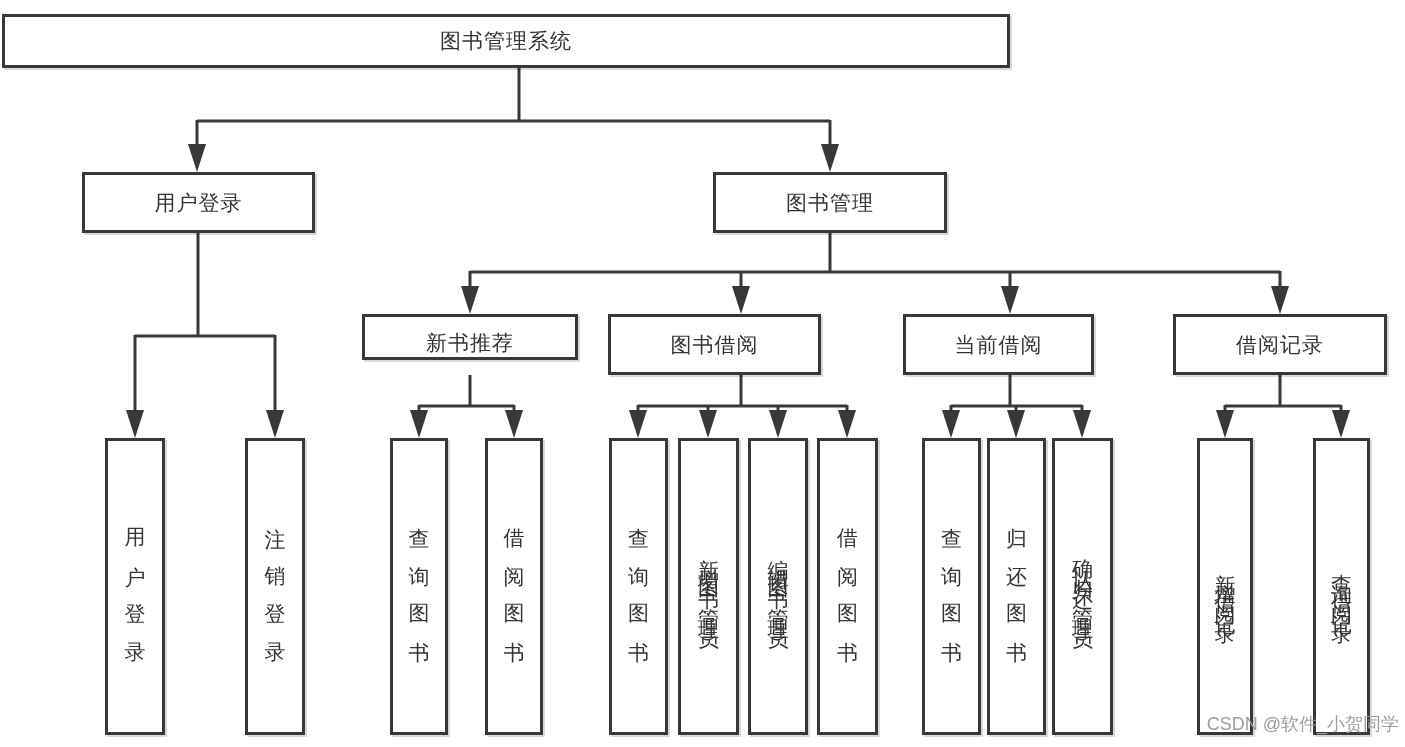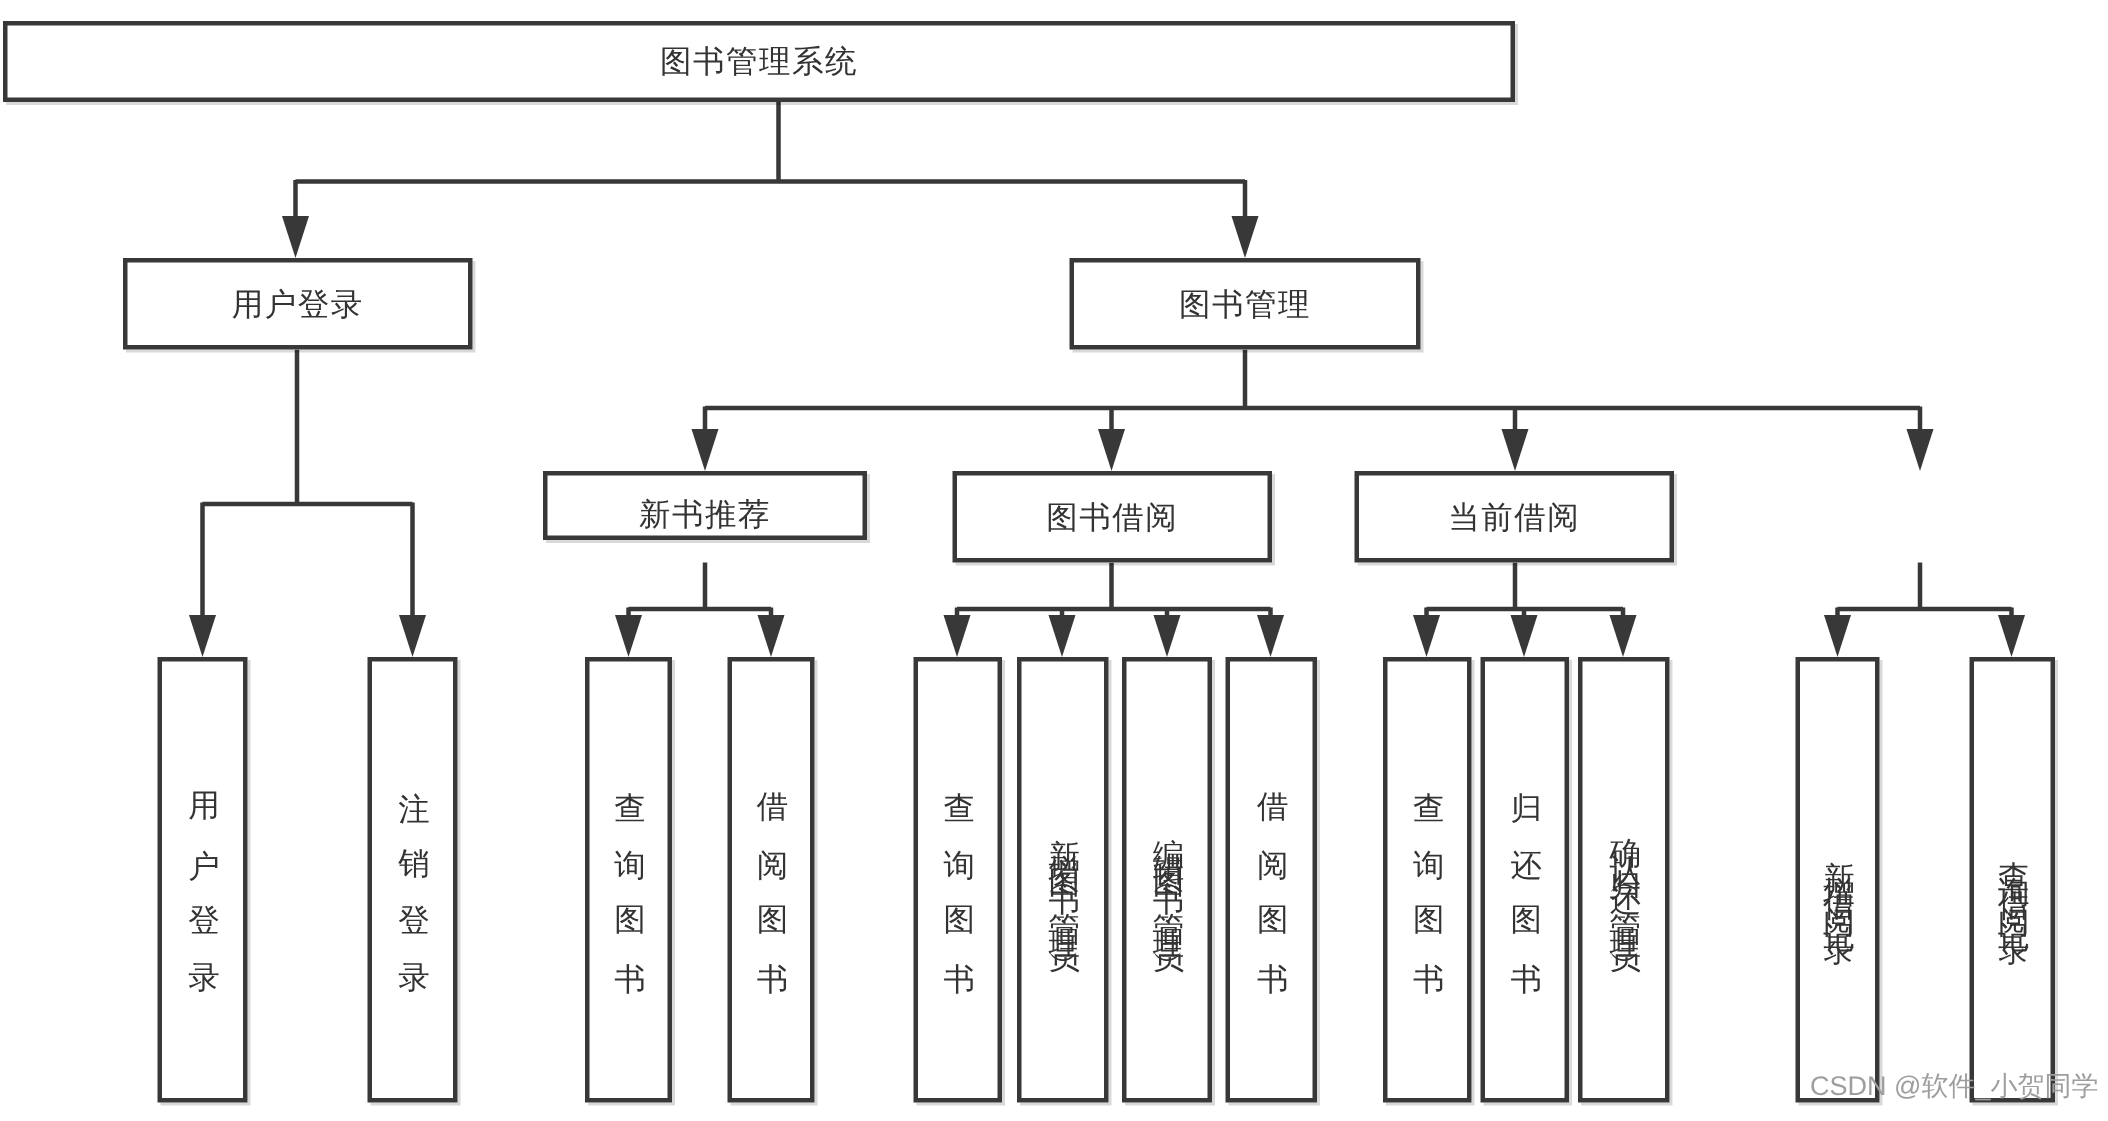--- a/index.html
+++ b/index.html
@@ -43,22 +43,22 @@
     text-orientation: mixed;
     letter-spacing: 10px;
     white-space: nowrap;
   }
   .node--leaf.ls-wide span { letter-spacing: 38px; }
   
   .n-root   { left: 2px;   top: 14px;  width: 1008px; height: 54px; }
   .n-l2-0   { left: 82px;   top: 172px; width: 233px;  height: 61px; }
   .n-l2-1   { left: 713px;  top: 172px; width: 234px;  height: 61px; }
   .n-l3-0   { left: 362px;  top: 314px; width: 216px;  height: 46px; align-items: flex-end; }
-  .n-l3-1   { left: 635px;  top: 314px; width: 213px;  height: 61px; }
-  .n-l3-2   { left: 903px;  top: 314px; width: 213px;  height: 61px; }
+  .n-l3-1   { left: 608px;  top: 314px; width: 213px;  height: 61px; }
+  .n-l3-2   { left: 903px;  top: 314px; width: 191px;  height: 61px; }
   .n-l3-3   { left: 1173px; top: 314px; width: 214px;  height: 61px; }
   .leaf     { top: 438px; height: 297px; }
   .n-leaf-0  { left: 105px;  width: 60px; }
   .n-leaf-1  { left: 245px;  width: 60px; }
   .n-leaf-2  { left: 390px;  width: 58px; }
   .n-leaf-3  { left: 485px;  width: 58px; }
   .n-leaf-4  { left: 609px;  width: 59px; }
   .n-leaf-5  { left: 678px;  width: 61px; }
   .n-leaf-6  { left: 748px;  width: 60px; }
   .n-leaf-7  { left: 817px;  width: 61px; }
@@ -143,20 +143,23 @@
 
   <div class="node n-l3-0">
     <span>新书推荐</span>
   </div>
   <div class="node n-l3-1">
     <span>图书借阅</span>
   </div>
   <div class="node n-l3-2">
     <span>当前借阅</span>
   </div>
+  <div class="node n-l3-3">
+    <span>借阅记录</span>
+  </div>
 
   <div class="node node--leaf leaf n-leaf-0 ls-wide">
     <span>用户登录</span>
   </div>
   <div class="node node--leaf leaf n-leaf-1 ls-wide">
     <span>注销登录</span>
   </div>
   <div class="node node--leaf leaf n-leaf-2 ls-wide">
     <span>查询图书</span>
   </div>

